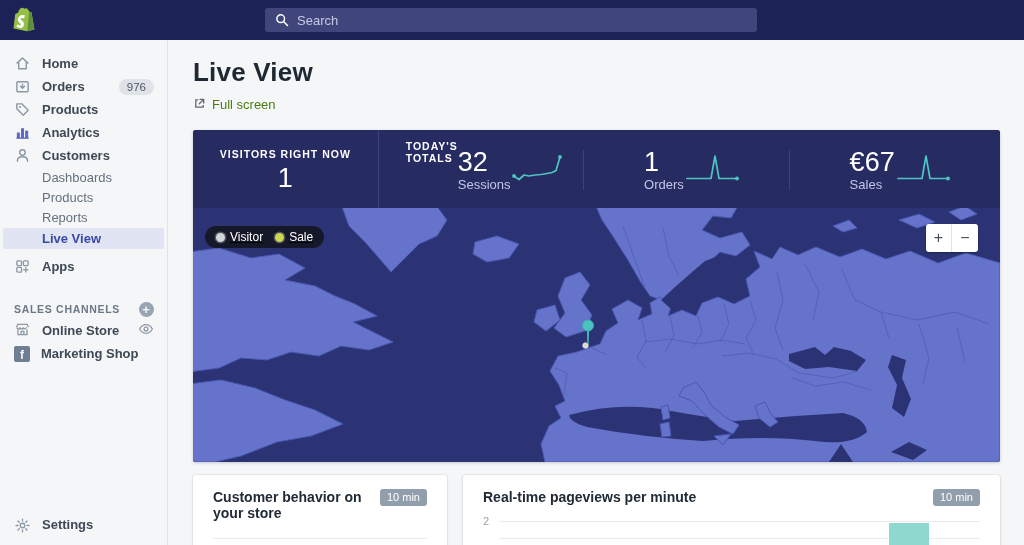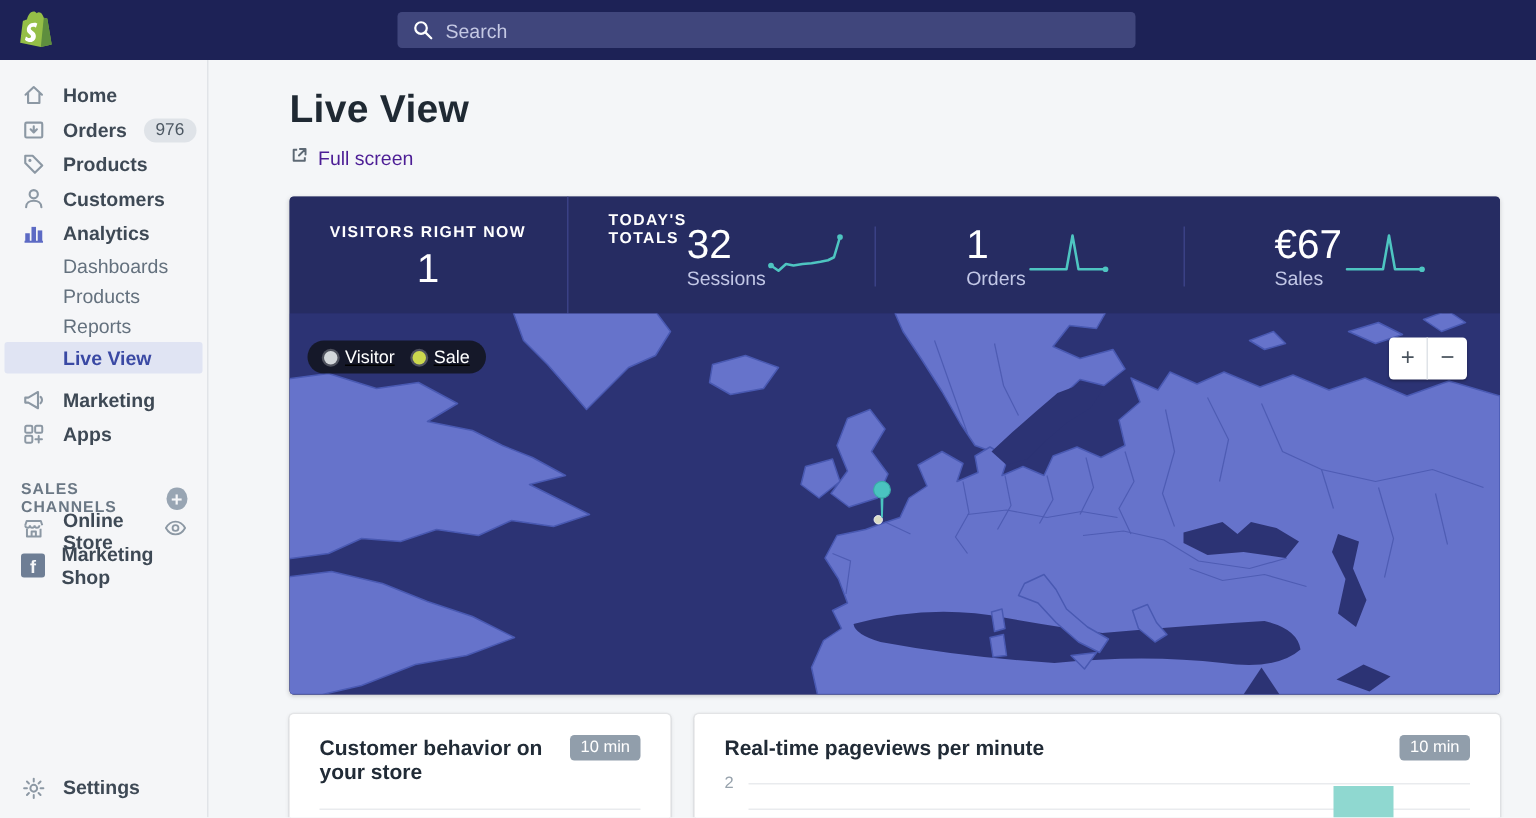--- a/index.html
+++ b/index.html
@@ -7,40 +7,40 @@
   body { font-family:"Liberation Sans", sans-serif; background:#f4f6f8; }
   .app { position:relative; width:1024px; height:545px; overflow:hidden; background:#f4f6f8;padding-left:12px; }
 
   
   .topbar { position:absolute; top:0; left:0; width:1024px; height:40px; background:#1d2256; z-index:30; }
   .logo { position:absolute; left:13px; top:7px; width:24px; height:26px; }
   .searchbox { position:absolute; left:265px; top:8px; width:492px; height:24px; background:#40467c; border-radius:3px; display:flex; align-items:center; padding:0 10px; gap:8px; }
   .searchbox .ph { color:#c5c9e4; font-size:13px; }
 
   
-  .sidebar { position:absolute; top:40px; left:0; width:139px; height:505px; background:#f5f6f8; border-right:1px solid #e1e4e8; z-index:20; padding-top:12px; }
+  .sidebar { position:absolute; top:40px; left:0; width:168px; height:505px; background:#f5f6f8; border-right:1px solid #e1e4e8; z-index:20; padding-top:12px; }
   .nav-item { display:flex; align-items:center; height:23px; padding-left:14px; gap:11px; font-size:13px; font-weight:bold; color:#3e4955; cursor:pointer; }
   .nav-item .ic { width:17px; height:17px; flex:0 0 17px; color:#8c98a4; display:flex; align-items:center; justify-content:center; }
   .nav-item .ic.indigo { color:#5c6ac4; }
   .nav-item .badge { margin-left:auto; margin-right:13px; background:#dfe3e8; color:#4c5762; font-size:11.5px; font-weight:normal; border-radius:9px; padding:1px 8px; line-height:14px; }
   .sub-item { height:20px; display:flex; align-items:center; padding-left:42px; font-size:13px; color:#64717e; cursor:pointer; }
   .sub-item.selected { background:#e0e4f3; color:#3a49a4; font-weight:bold; border-radius:2px; margin:1px 3px; padding-left:39px; height:21px; }
   .nav-gap { height:5px; }
   .section-head { margin-top:21px; height:20px; display:flex; align-items:center; padding:0 13px 0 14px; font-size:10.5px; font-weight:bold; letter-spacing:.7px; color:#6b7885; }
   .section-head .plus { margin-left:auto; width:15px; height:15px; border-radius:50%; background:#98a5b3; color:#f5f6f8; display:flex; align-items:center; justify-content:center; font-size:13px; line-height:1; cursor:pointer; }
   .channel { display:flex; align-items:center; height:23px; padding-left:14px; gap:11px; font-size:13px; font-weight:bold; color:#3e4955; cursor:pointer; }
   .channel .eye { margin-left:auto; margin-right:13px; color:#8c98a4; }
   .fb-sq { width:16px; height:16px; background:#6e7e95; border-radius:2px; color:#f5f6f8; font-size:12px; font-weight:bold; display:flex; align-items:flex-end; justify-content:center; line-height:1; padding-bottom:1px; }
   .settings-row { position:absolute; bottom:11px; left:0; width:100%; display:flex; align-items:flex-start; padding-left:14px; gap:11px; font-size:13px; font-weight:bold; color:#3e4955; cursor:pointer; }
   .settings-row .ic { color:#8c98a4; width:17px; height:17px; }
 
   
   .main { position:absolute; top:40px; left:168px; width:856px; height:505px; padding:17px 24px 0 25px; }
   .page-title { font-size:26px; font-weight:bold; color:#1f2933; letter-spacing:.2px; }
-  .fullscreen { margin-top:9px; display:inline-flex; align-items:center; gap:6px; font-size:13px; color:#4c1d95; cursor:pointer; }
+  .fullscreen { margin-top:9px; display:inline-flex; align-items:flex-start; gap:6px; font-size:13px; color:#4d7c0f; cursor:pointer; }
   .fullscreen .ic { color:#5d6974; }
 
   
   .live-panel { margin-top:16px; width:807px; height:332px; border-radius:3px; overflow:hidden; background:#262c62; box-shadow:0 1px 3px rgba(63,63,68,.25); }
   .stats-row { display:flex; height:78px; background:#262c62; }
   .stat-visitors { width:186px; border-right:1px solid #3a4185; display:flex; flex-direction:column; align-items:center; justify-content:center; padding-top:4px; }
   .caps { font-size:10.5px; font-weight:bold; letter-spacing:1px; color:#ffffff; }
   .stat-visitors .big { font-size:27px; color:#fff; margin-top:3px; font-weight:normal; }
   .stat-cell { position:relative; display:flex; flex-direction:row; justify-content:center; padding:10px 0 8px 38px; }
   .stat-cell.w2 { width:205px; }
@@ -127,65 +127,56 @@
       <span class="ic">
         <svg width="17" height="17" viewBox="0 0 18 18">
             <path d="M3 3 h5.2 L15 9.8 L9.8 15 L3 8.2 Z" fill="none" stroke="currentColor" stroke-width="1.5" stroke-linejoin="round"></path>
             <circle cx="6.3" cy="6.3" r="1.1" fill="currentColor"></circle>
           </svg>
       </span>
       <span>Products</span>
     </div>
 
     <div class="nav-item">
-      <span class="ic">
-        <svg width="17" height="17" viewBox="0 0 18 18">
-            <circle cx="9" cy="5.8" r="2.9" fill="none" stroke="currentColor" stroke-width="1.5"></circle>
-            <path d="M3.6 15 c0-3.1 2.5-4.6 5.4-4.6 s5.4 1.5 5.4 4.6" fill="none" stroke="currentColor" stroke-width="1.5" stroke-linecap="round"></path>
-          </svg>
-      </span>
-      <span>Customers</span>
-    </div>
-
-    <div class="nav-item">
       <span class="ic indigo">
         <svg width="17" height="17" viewBox="0 0 18 18">
             <rect x="3" y="9" width="3.2" height="6" fill="currentColor"></rect>
             <rect x="7.4" y="4.5" width="3.2" height="10.5" fill="currentColor"></rect>
             <rect x="11.8" y="7" width="3.2" height="8" fill="currentColor"></rect>
             <path d="M2.5 15 H15.5" stroke="currentColor" stroke-width="1.4"></path>
           </svg>
       </span>
       <span>Analytics</span>
     </div>
 
+    <div class="nav-item">
+      <span class="ic">
+        <svg width="17" height="17" viewBox="0 0 18 18">
+            <circle cx="9" cy="5.8" r="2.9" fill="none" stroke="currentColor" stroke-width="1.5"></circle>
+            <path d="M3.6 15 c0-3.1 2.5-4.6 5.4-4.6 s5.4 1.5 5.4 4.6" fill="none" stroke="currentColor" stroke-width="1.5" stroke-linecap="round"></path>
+          </svg>
+      </span>
+      <span>Customers</span>
+    </div>
+
     <div class="sub-item">
       <span>Dashboards</span>
     </div>
     <div class="sub-item">
       <span>Products</span>
     </div>
     <div class="sub-item">
       <span>Reports</span>
     </div>
     <div class="sub-item selected">
       <span>Live View</span>
     </div>
 
     <div class="nav-gap"></div>
 
-    <div class="nav-item">
-      <span class="ic">
-        <svg width="17" height="17" viewBox="0 0 18 18">
-            <path d="M3 7.5 v3.5 h2.2 L12 15 V3.5 L5.2 7.5 Z" fill="none" stroke="currentColor" stroke-width="1.5" stroke-linejoin="round"></path>
-            <path d="M13.8 7 a3 3 0 0 1 0 4.5" fill="none" stroke="currentColor" stroke-width="1.5" stroke-linecap="round"></path>
-          </svg>
-      </span>
-      <span>Marketing</span>
-    </div>
 
 
     <div class="nav-item">
       <span class="ic">
         <svg width="17" height="17" viewBox="0 0 18 18">
             <rect x="3" y="3" width="5" height="5" rx="1" fill="none" stroke="currentColor" stroke-width="1.4"></rect>
             <rect x="10" y="3" width="5" height="5" rx="1" fill="none" stroke="currentColor" stroke-width="1.4"></rect>
             <rect x="3" y="10" width="5" height="5" rx="1" fill="none" stroke="currentColor" stroke-width="1.4"></rect>
             <path d="M12.5 10.2 v4.6 M10.2 12.5 h4.6" stroke="currentColor" stroke-width="1.4" stroke-linecap="round"></path>
           </svg>

